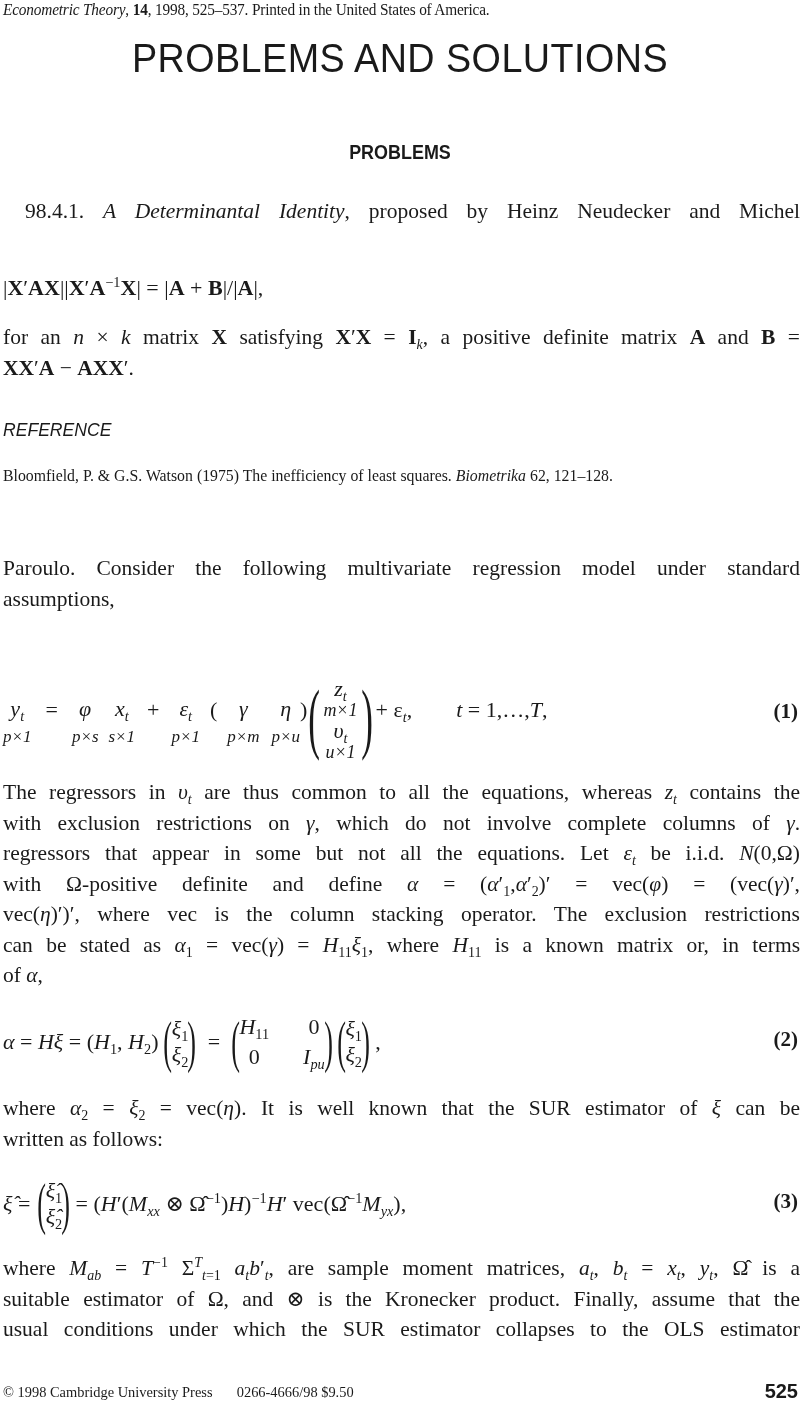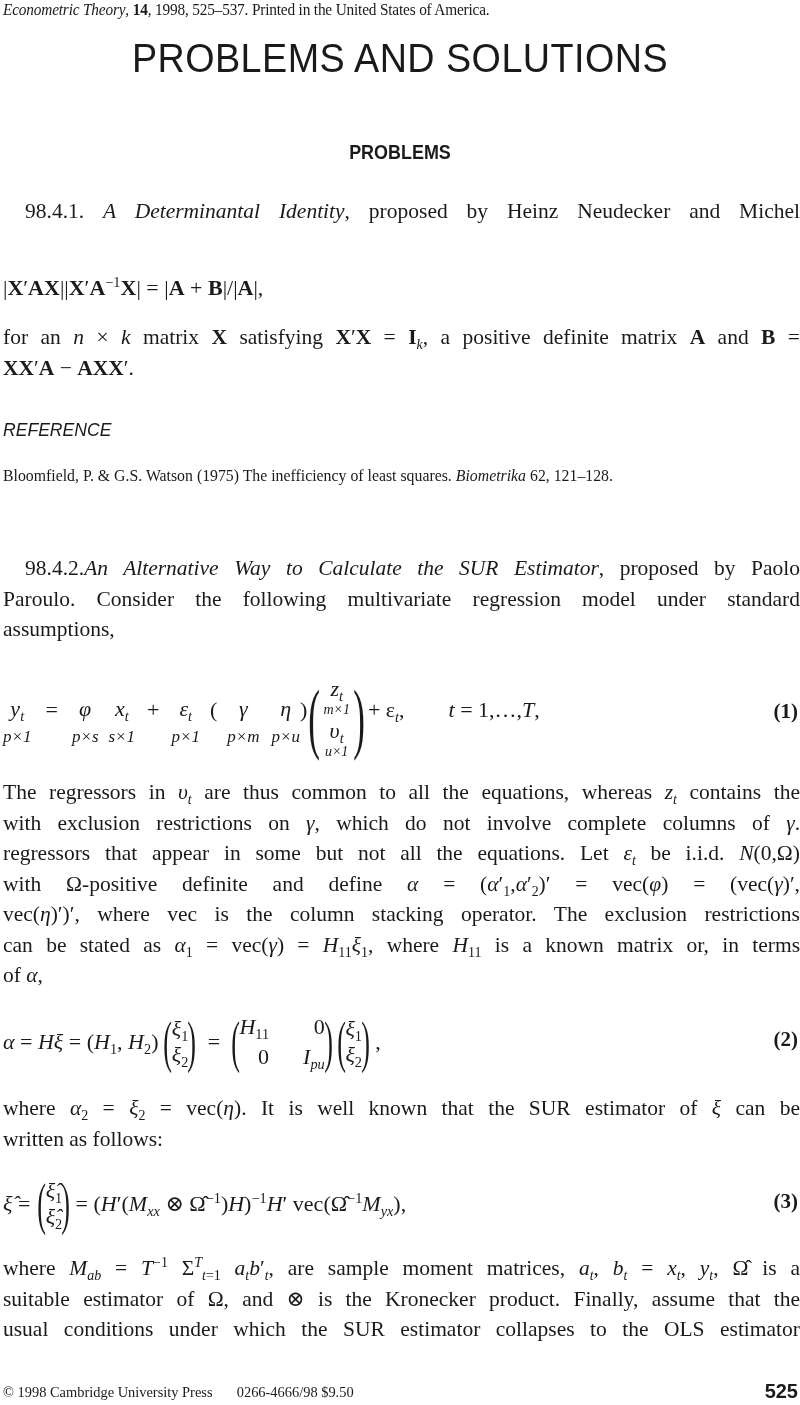--- a/index.html
+++ b/index.html
@@ -32,22 +32,22 @@
 
   sub { font-size: 65%; vertical-align: -0.35em; line-height: 0; }
   sup { font-size: 65%; vertical-align: 0.55em; line-height: 0; }
 
   
   .u { display: inline-block; text-align: center; vertical-align: top; position: relative; }
   .u .below { display: block; font-size: 17px; font-style: italic; line-height: 14px; margin-top: 8px; }
   .paren-big { display: inline-block; font-size: 78px; line-height: 78px; transform: scaleX(0.45); vertical-align: middle; font-weight: 200; }
   .paren-mid { display: inline-block; font-size: 58px; line-height: 58px; transform: scaleX(0.45); vertical-align: middle; font-weight: 200; }
   .vstack { display: inline-flex; flex-direction: column; align-items: center; vertical-align: middle; line-height: 26px; }
-  .vstack .small { font-size: 14px; font-style: italic; line-height: 16px; }
-  .mat { display: inline-grid; grid-template-columns: auto auto; column-gap: 34px; row-gap: 4px; vertical-align: middle; text-align: right; line-height: 26px; }
+  .vstack .small { font-size: 18px; font-style: italic; line-height: 16px; }
+  .mat { display: inline-grid; grid-template-columns: auto auto; column-gap: 34px; row-gap: 4px; vertical-align: middle; text-align: center; line-height: 26px; }
 </style>
 </head>
 <body>
 
 <div class="abs running-head">
   <i>Econometric Theory</i>, <b>14</b><span>, 1998, 525–537. Printed in the United States of America.</span>
 </div>
 
 <div class="abs main-title sans">PROBLEMS AND SOLUTIONS</div>
 <div class="abs section-title sans">PROBLEMS</div>
@@ -64,21 +64,20 @@
   <span class="line">for an <i>n</i> × <i>k</i> matrix <b>X</b> satisfying <b>X</b>′<b>X</b> = <b>I</b><sub><i>k</i></sub>, a positive definite matrix <b>A</b> and <b>B</b> =</span>
   <span class="line last"><b>XX</b>′<b>A</b> − <b>AXX</b>′.</span>
 </div>
 
 <div class="abs ref-head sans">REFERENCE</div>
 <div class="abs ref-text">
   <span>Bloomfield, P. &amp; G.S. Watson (1975) The inefficiency of least squares. </span><i>Biometrika</i><span> 62, 121–128.</span>
 </div>
 
 <div class="abs para" style="top:553px;">
-  <span class="line" style="text-indent:22px;"><span>98.4.2.</span><i>An Alternative Way to Calculate the SUR Estimator</i><span>, proposed by Paolo</span></span>
   <span class="line">Paroulo. Consider the following multivariate regression model under standard</span>
   <span class="line last">assumptions,</span>
 </div>
 
 <div class="abs eq" style="top:668px; height:100px; display:flex; align-items:center;">
   <span class="u" style="margin-top:4px;"><i>y</i><sub><i>t</i></sub><span class="below">p×1</span></span>
   <span style="margin:0 14px; margin-top:-16px;">=</span>
   <span class="u" style="margin-top:4px;"><i>φ</i><span class="below">p×s</span></span>
   <span class="u" style="margin-left:10px; margin-top:4px;"><i>x</i><sub><i>t</i></sub><span class="below">s×1</span></span>
   <span style="margin:0 12px; margin-top:-16px;">+</span>

